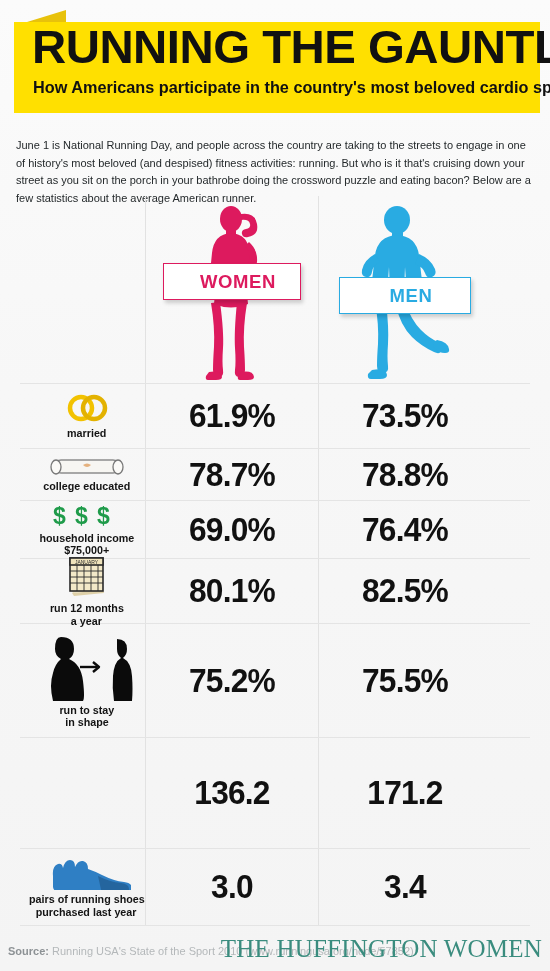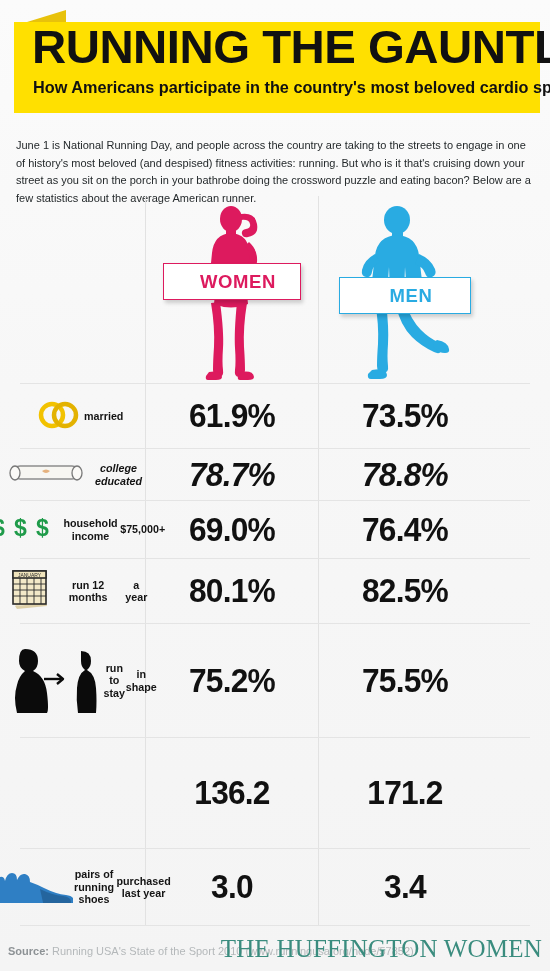--- a/index.html
+++ b/index.html
@@ -145,25 +145,25 @@
     font-family: "Liberation Sans Narrow", "Liberation Sans", sans-serif;
     transform: scaleX(0.93);
   }
   .gender-label.women { color: #dd1a5e; }
   .gender-label.men   { color: #29abe2; }
 
   
   .row { position: absolute; left: 0; width: 550px; }
   .row-label {
     position: absolute;
-    left: 6px;
+    left: 14px;
     width: 145px;
     height: 100%;
     display: flex;
-    flex-direction: row;
+    flex-direction: column;
     align-items: center;
     justify-content: center;
   }
   .row-icon {
     display: block;
     margin-bottom: 3px;
     line-height: 0;
   }
   .row-text {
     text-align: center;
@@ -318,21 +318,21 @@
             <circle cx="19" cy="16" r="11" fill="none" stroke="#f2c200" stroke-width="4.5"></circle>
             <circle cx="32" cy="16" r="11" fill="none" stroke="#e3b200" stroke-width="4.5"></circle>
           </svg>
         </span>
         <span class="row-text">married</span>
       </div>
       <div class="cell women">61.9%</div>
       <div class="cell men">73.5%</div>
     </div>
 
-    <div class="row" style="top:253px;height:51px;font-style:italic;">
+    <div class="row" style="top:253px;height:51px;">
       <div class="row-label">
         <span class="row-icon">
           <svg width="80" height="20" viewBox="0 0 80 20" xmlns="http://www.w3.org/2000/svg">
             <rect x="8" y="3" width="64" height="13" rx="6" fill="#f7f6f2" stroke="#8d8d8d" stroke-width="1.3"></rect>
             <ellipse cx="9" cy="10" rx="5" ry="7" fill="#fbfaf7" stroke="#777" stroke-width="1.3"></ellipse>
             <ellipse cx="71" cy="10" rx="5" ry="7" fill="#fbfaf7" stroke="#777" stroke-width="1.3"></ellipse>
             <path d="M36 8 q4 -3 8 0 q-4 4 -8 0z" fill="#e0a060" opacity="0.8"></path>
           </svg>
         </span>
         <span class="row-text">college educated</span>

